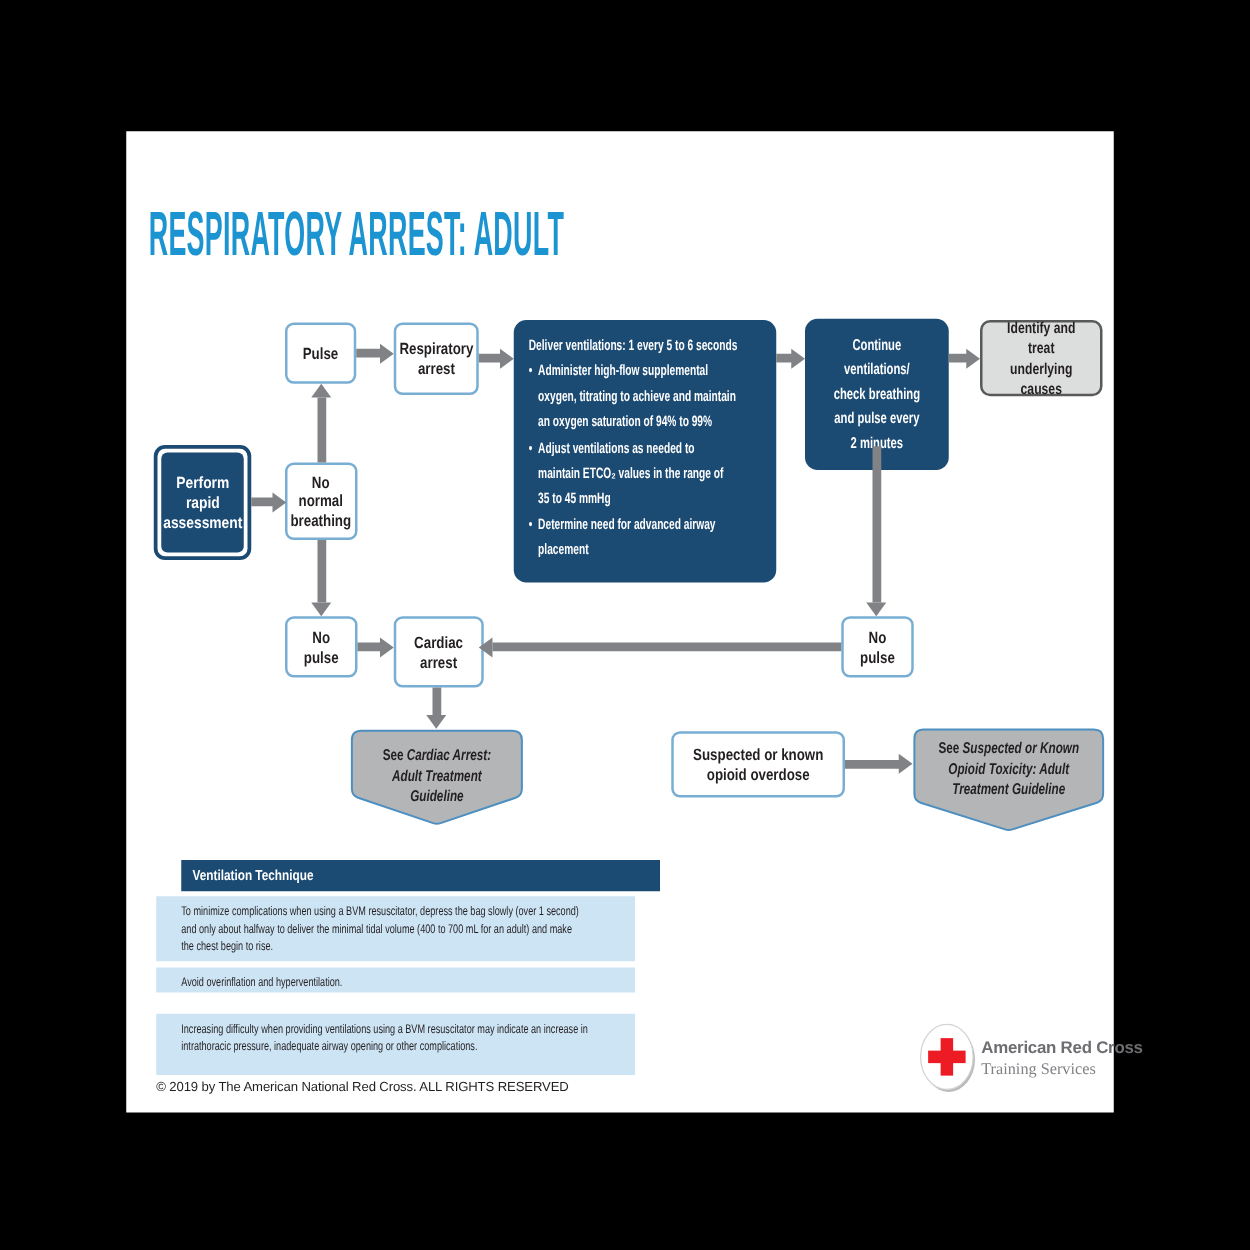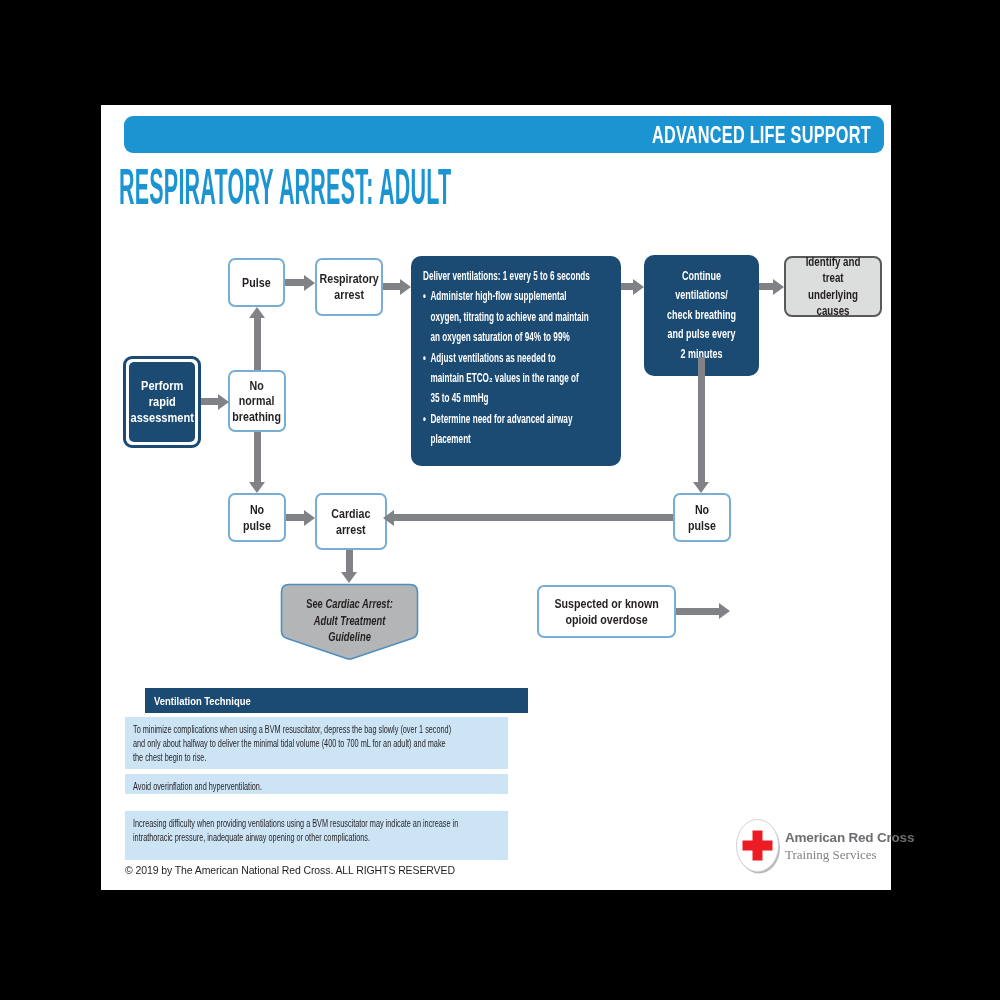--- a/index.html
+++ b/index.html
@@ -43,39 +43,36 @@
   .shaft { position:absolute; background:#808285; }
   .head { position:absolute; width:0; height:0; }
   .head.r { border-top:8px solid transparent; border-bottom:8px solid transparent; border-left:11px solid #808285; }
   .head.l { border-top:8px solid transparent; border-bottom:8px solid transparent; border-right:11px solid #808285; }
   .head.u { border-left:8px solid transparent; border-right:8px solid transparent; border-bottom:11px solid #808285; }
   .head.d { border-left:8px solid transparent; border-right:8px solid transparent; border-top:11px solid #808285; }
 
   
   .vt-header { position:absolute; left:24px; top:583px; width:383px; height:25px; background:#1b4a73; display:flex; align-items:center;margin-left:20px; }
   .vt-header span { color:#fff; font-weight:bold; font-size:11.5px; margin-left:9px; transform:scaleX(0.82); transform-origin:left center; white-space:nowrap; }
-  .vt-row { position:absolute; left:24px; width:383px; background:#cde4f5; padding:6px 8px; }
+  .vt-row { position:absolute; left:24px; width:383px; background:#cde4f5; padding:6px 20px; }
   .vt-row span { display:block; width:503px; font-size:10px; color:#231f20; line-height:1.42; white-space:pre-line; transform:scaleX(0.73); transform-origin:left top; }
 
   .copyright { position:absolute; left:24px; top:759px; font-size:10.5px; color:#231f20; letter-spacing:-.1px; }
 
   
   .logo { position:absolute; left:634px; top:712px; width:172px; height:58px; }
   .logo svg { position:absolute; left:0; top:1px; }
   .logo .name { position:absolute; left:50px; top:13px; font-size:13.5px; font-weight:bold; color:#6d6e71; letter-spacing:-.2px; white-space:nowrap; }
   .logo .division { position:absolute; left:50px; top:30px; font-family:"Liberation Serif","DejaVu Serif",serif; font-size:13px; color:#808285; white-space:nowrap; }
 </style>
 </head>
 <body>
 
 <div id="page">
 
-  <div class="banner">
-    <span>ADVANCED LIFE SUPPORT</span>
-  </div>
   <div class="page-title">RESPIRATORY ARREST: ADULT</div>
 
   <div class="perform">
     <div class="inner">
       <span>Perform
 rapid
 assessment</span>
     </div>
   </div>
 
@@ -140,20 +137,28 @@
     </svg>
     <div class="ptext" style="top:13px;"><span>See </span><em>Cardiac Arrest:
 Adult Treatment Guideline</em></div>
   </div>
 
   <div class="wbox" style="left:436px;top:480px;width:139px;height:53px;">
     <span class="lbl">Suspected or known
 opioid overdose</span>
   </div>
 
+  <div class="pent" style="left:629px;top:477px;width:154px;height:84px;">
+    <svg width="154" height="84" viewBox="0 0 154 84">
+      <path d="M9,1.5 L145,1.5 Q152.5,1.5 152.5,9 L152.5,53 Q152.5,58.5 147.5,60.2 L80,81.5 Q77,82.5 74,81.5 L6.5,60.2 Q1.5,58.5 1.5,53 L1.5,9 Q1.5,1.5 9,1.5 Z" fill="#b3b5b7" stroke="#4d8fc0" stroke-width="1.6"></path>
+    </svg>
+    <div class="ptext" style="top:8px;"><span>See </span><em>Suspected or Known
+Opioid Toxicity: Adult
+Treatment Guideline</em></div>
+  </div>
 
   <div>
     <div class="shaft" style="left:100px;top:293px;width:18px;height:7px;"></div>
     <div class="head r" style="left:117px;top:289px;"></div>
   </div>
   <div>
     <div class="shaft" style="left:153px;top:213px;width:7px;height:52px;"></div>
     <div class="head u" style="left:148px;top:202px;"></div>
   </div>
   <div>

